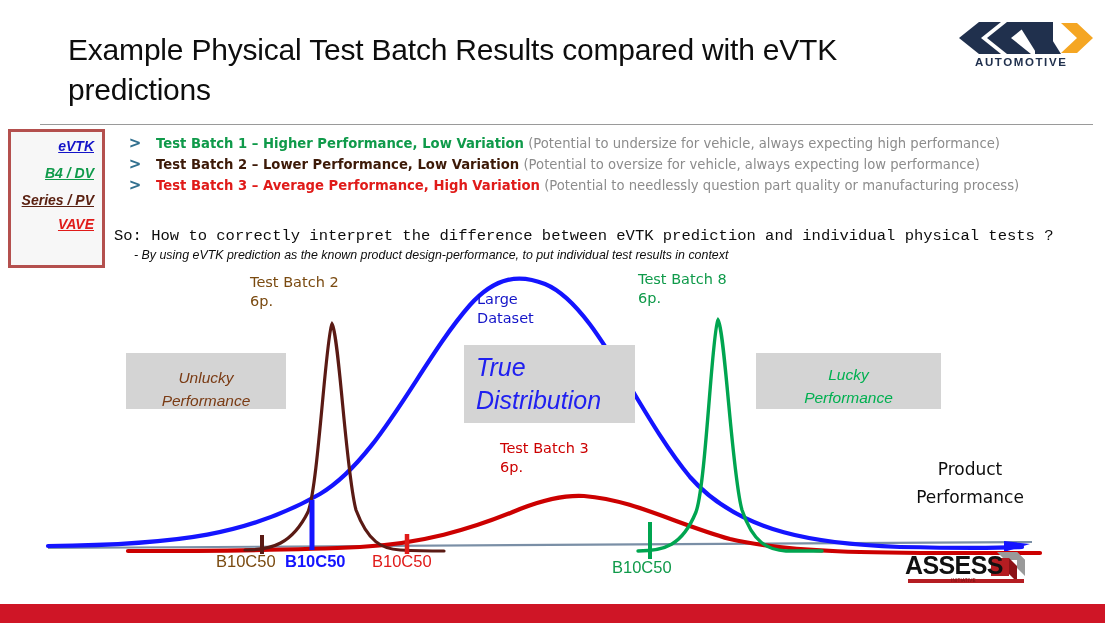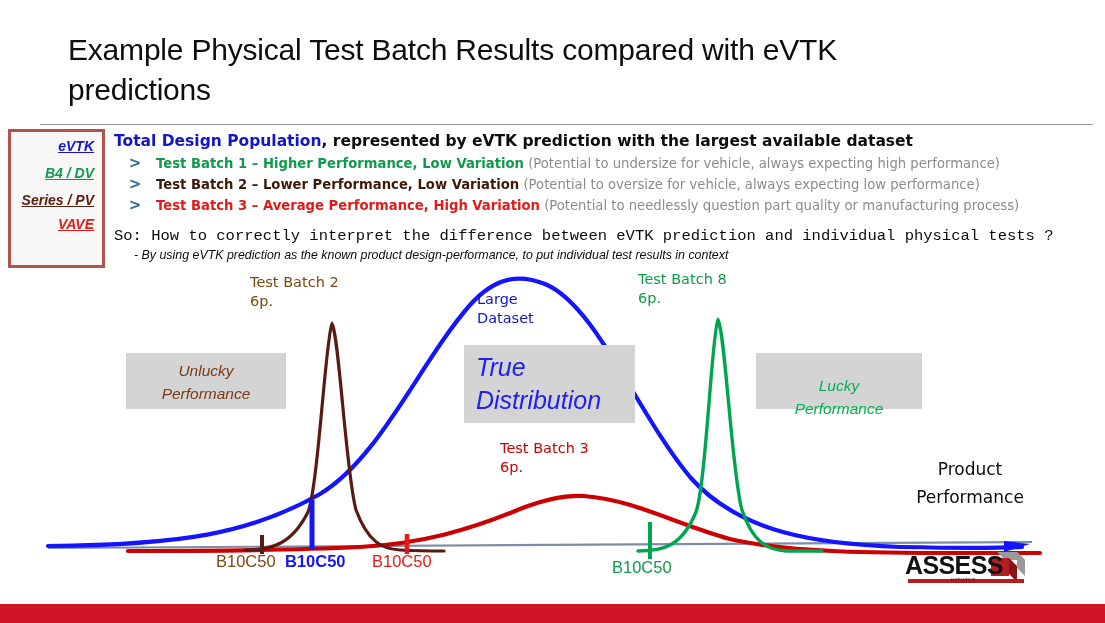--- a/index.html
+++ b/index.html
@@ -180,26 +180,26 @@
 
   .lbl-box {
     position: absolute;
     background: #d4d4d4;
     font-family: "Liberation Sans", sans-serif;
     font-style: italic;
   }
   #box-unlucky {
     left: 126px; top: 341px; width: 160px; height: 56px;
     color: #7a3b14; font-size: 15.5px; line-height: 23px;
-    text-align: center; padding-top: 6px; box-sizing: border-box;
+    text-align: center; padding-top: 13px; box-sizing: border-box;
   }
   #box-lucky {
-    left: 756px; top: 341px; width: 166px; height: 56px;
+    left: 756px; top: 341px; width: 185px; height: 56px;
     color: #00b050; font-size: 15.5px; line-height: 23px;
-    text-align: center; padding-top: 21px; box-sizing: border-box;
+    text-align: center; padding-top: 10px; box-sizing: border-box;
   }
   #box-true {
     left: 464px; top: 333px; width: 171px; height: 78px;
     color: #2020f0; font-size: 25px; line-height: 33px;
     text-align: left; padding: 6px 0 0 12px; box-sizing: border-box;
   }
 
   .axis-lbl {
     position: absolute;
     font-family: "Liberation Sans", sans-serif;
@@ -264,34 +264,41 @@
     background: #cf1526;
   }
 </style>
 </head>
 <body>
 
 <div id="slide">
 
   <div id="title">Example Physical Test Batch Results compared with eVTK predictions</div>
 
+  <div id="gkn-logo">
+    <svg width="140" height="36" viewBox="0 0 140 36">
+      <path d="M2 18 L22 2 L44 2 L24 18 L44 34 L22 34 Z" fill="#20304d"></path>
+      <path d="M30 18 L50 2 L74 2 L54 18 L74 34 L50 34 Z" fill="#20304d"></path>
+      <path d="M60 2 L84 2 L104 34 L80 34 Z" fill="#20304d"></path>
+      <path d="M78 2 L96 2 L96 34 L78 34 Z" fill="#20304d"></path>
+      <path d="M104 3 L120 3 L136 18 L120 33 L104 33 L120 18 Z" fill="#f5a623"></path>
+    </svg>
+    <div class="gkn-word">AUTOMOTIVE</div>
+  </div>
 
   <div id="divider"></div>
 
   <div id="stage-box">
     <div class="stage s0">eVTK</div>
     <div class="stage s1">B4 / DV</div>
     <div class="stage s2">Series / PV</div>
     <div class="stage s3">VAVE</div>
   </div>
 
   <div id="bullets">
-    <div class="lead-line">
-      <span class="hl">Total Design Population</span><span class="rest">, represented by eVTK prediction with the largest available dataset</span>
-    </div>
 
     <div class="bullet-row">
       <span class="bullet-chev">&gt;</span>
       <span class="bullet-txt b1"><span>Test Batch 1 – Higher Performance, Low Variation</span><span class="note"> (Potential to undersize for vehicle, always expecting high performance)</span></span>
     </div>
 
     <div class="bullet-row">
       <span class="bullet-chev">&gt;</span>
       <span class="bullet-txt b2"><span>Test Batch 2 – Lower Performance, Low Variation</span><span class="note"> (Potential to oversize for vehicle, always expecting low performance)</span></span>
     </div>

